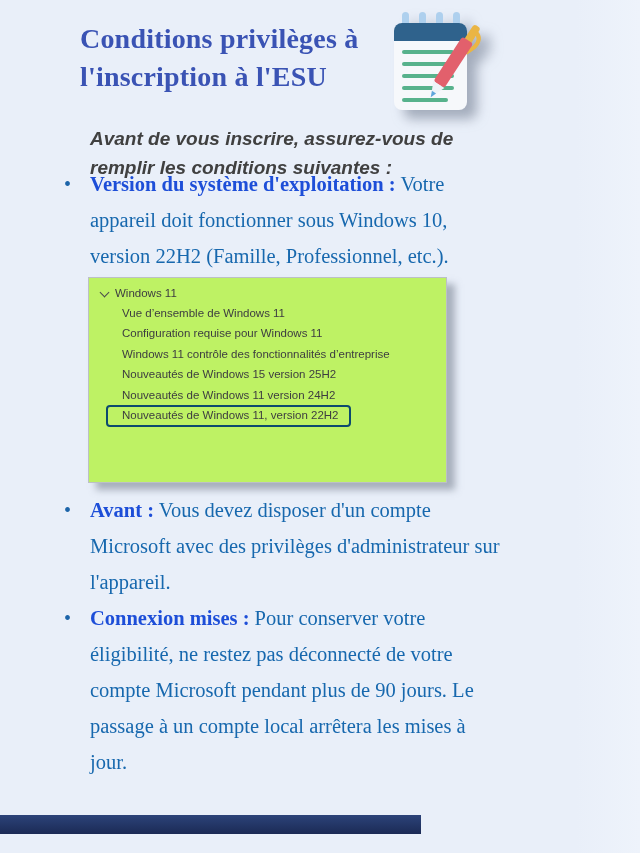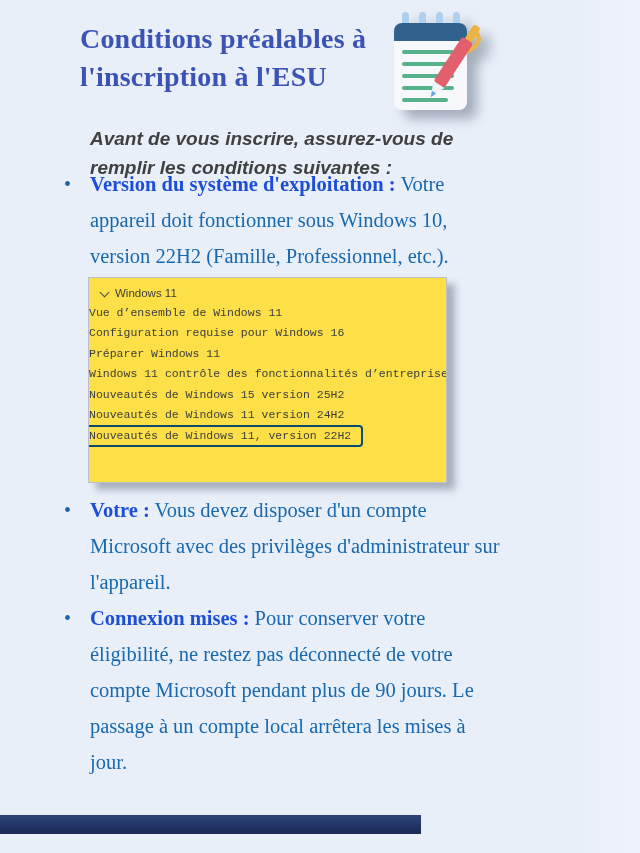--- a/index.html
+++ b/index.html
@@ -33,49 +33,49 @@
     color:#1c64a9;font-size:20px;line-height:36px;
   }
   .bullet .btext{
     width:412px;font-size:20.5px;line-height:36px;color:#1768ae;
   }
   .bullet .lead{font-weight:bold;color:#1d4ed8;}
   
   .panel{
     box-sizing:border-box;
     margin:3px 0 9px 36px;width:359px;height:206px;
-    background:#fde047;border:1px solid #bcc0c6;
+    background:#bef264;border:1px solid #bcc0c6;
     box-shadow:8px 7px 7px rgba(104,113,130,.5);
     font-family:"Liberation Sans",sans-serif;
     color:#3d3d40;font-size:11.5px;
     padding-top:5px;overflow:hidden;
   }
   .tree-row{height:20.4px;line-height:20.4px;white-space:nowrap;}
   .tree-row.parent{padding-left:12px;height:20px;line-height:20px;}
-  .tree-row.child{font-family:Liberation Mono, monospace;}
+  .tree-row.child{padding-left:33px;}
   .chev{
     display:inline-block;width:6px;height:6px;margin:0 7px 2px 0;
     border-right:1.4px solid #4a4a4e;border-bottom:1.4px solid #4a4a4e;
     transform:rotate(45deg);vertical-align:middle;
   }
   .boxed{
     display:inline-block;border:2px solid #0c4a6e;border-radius:4px;
     margin-left:-16px;padding:0 10px 1px 14px;line-height:17px;
   }
   
   .bottom-bar{
     position:absolute;left:0;top:815px;width:421px;height:19px;
     background:linear-gradient(180deg,#2c4379 0%,#1b2a55 100%);
   }
 </style>
 </head>
 <body>
 
 <h1 class="title">
-  <span>Conditions préalables à</span><br>
+  <span>Conditions privilèges à</span><br>
   <span>l'inscription à l'ESU</span>
 </h1>
 
 <div class="icon-wrap">
   <svg width="100" height="110" viewBox="0 0 100 110" aria-hidden="true">
     <g fill="#aed0ee">
       <rect x="14" y="4" width="7" height="22" rx="3.5"></rect>
       <rect x="31" y="4" width="7" height="22" rx="3.5"></rect>
       <rect x="48" y="4" width="7" height="22" rx="3.5"></rect>
       <rect x="65" y="4" width="7" height="22" rx="3.5"></rect>
@@ -107,31 +107,30 @@
 <div class="main">
 
   <div class="bullet">
     <span class="marker">•</span>
     <span class="btext"><span class="lead">Version du système d'exploitation :</span><span> Votre appareil doit fonctionner sous Windows 10, version 22H2 (Famille, Professionnel, etc.).</span></span>
   </div>
 
   <div class="panel">
     <div class="tree-row parent"><span class="chev"></span><span>Windows 11</span></div>
     <div class="tree-row child"><span>Vue d’ensemble de Windows 11</span></div>
-    <div class="tree-row child"><span>Configuration requise pour Windows 16</span></div>
-    <div class="tree-row child"><span>Préparer Windows 11</span></div>
+    <div class="tree-row child"><span>Configuration requise pour Windows 11</span></div>
     <div class="tree-row child"><span>Windows 11 contrôle des fonctionnalités d’entreprise</span></div>
     <div class="tree-row child"><span>Nouveautés de Windows 15 version 25H2</span></div>
     <div class="tree-row child"><span>Nouveautés de Windows 11 version 24H2</span></div>
     <div class="tree-row child"><span class="boxed"><span>Nouveautés de Windows 11, version 22H2</span></span></div>
   </div>
 
   <div class="bullet">
     <span class="marker">•</span>
-    <span class="btext"><span class="lead">Votre :</span><span> Vous devez disposer d'un compte Microsoft avec des privilèges d'administrateur sur l'appareil.</span></span>
+    <span class="btext"><span class="lead">Avant :</span><span> Vous devez disposer d'un compte Microsoft avec des privilèges d'administrateur sur l'appareil.</span></span>
   </div>
 
   <div class="bullet">
     <span class="marker">•</span>
     <span class="btext"><span class="lead">Connexion mises :</span><span> Pour conserver votre éligibilité, ne restez pas déconnecté de votre compte Microsoft pendant plus de 90 jours. Le passage à un compte local arrêtera les mises à jour.</span></span>
   </div>
 
 </div>
 
 <div class="bottom-bar"></div>

